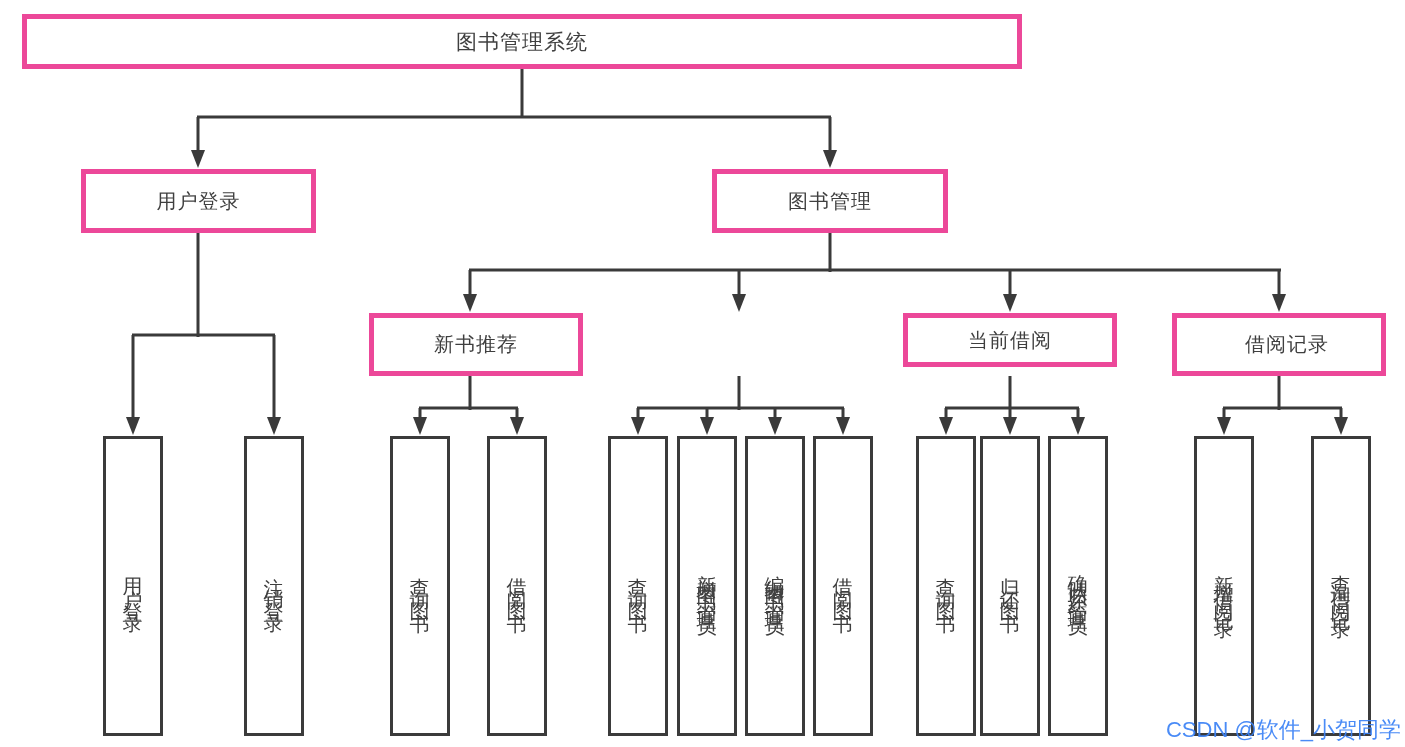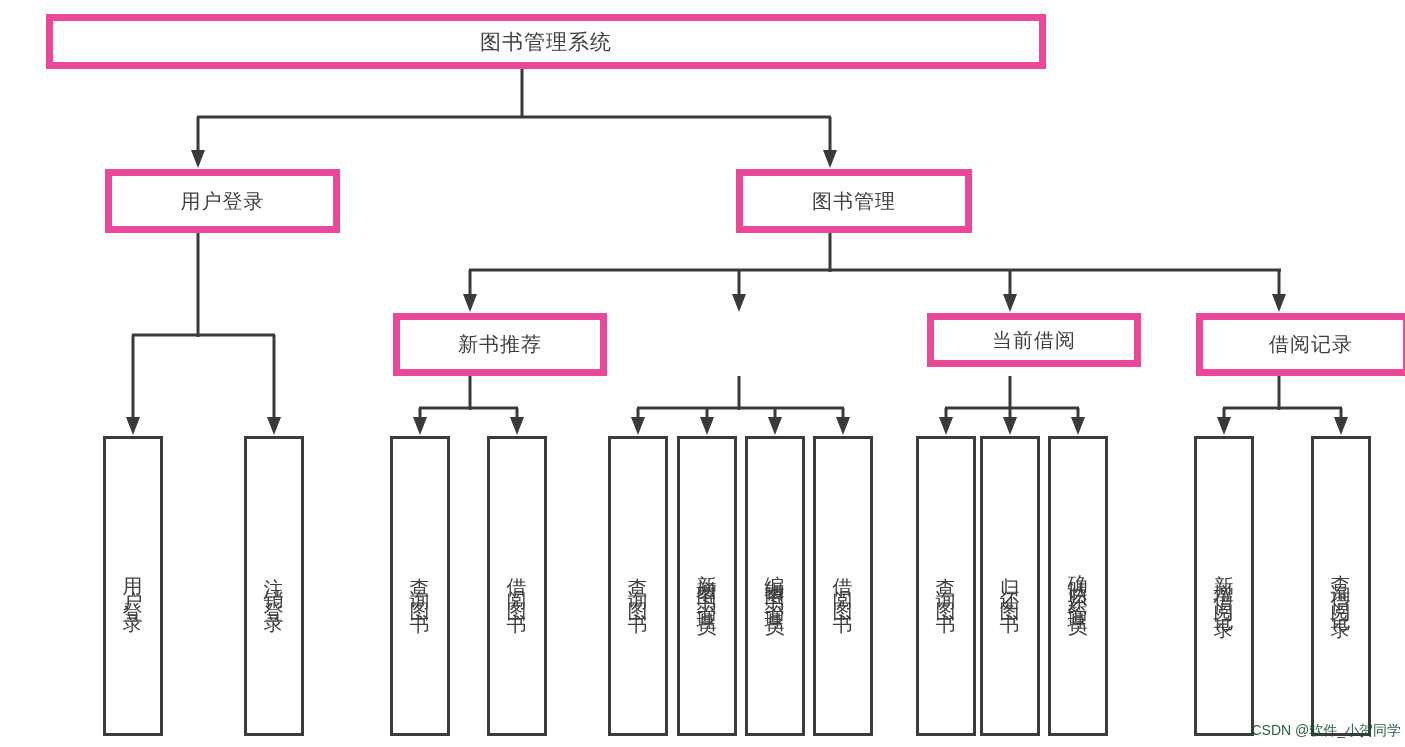--- a/index.html
+++ b/index.html
@@ -7,25 +7,24 @@
     position:relative;
     width:1405px;height:747px;
     background:#ffffff;
     font-family:"Liberation Sans", sans-serif;
     overflow:hidden;
   }
   #connectors{position:absolute;left:0;top:0;z-index:1;}
   .hbox{
     position:absolute;
     box-sizing:border-box;
-    border:7px solid #ec4899;
+    border:5px solid #ec4899;
     background:#ffffff;
     display:flex;align-items:center;justify-content:center;
     z-index:2;
-    margin-left:24px;
   }
   .hbox span{
     color:#3f3f3f;
     font-size:20px;
     letter-spacing:1px;
     white-space:nowrap;
   }
   .root span{font-size:21px;}
   .vbox{
     position:absolute;
@@ -44,25 +43,24 @@
     line-height:1;
     letter-spacing:12px;
     white-space:nowrap;
   }
   .vbox.v6 span{letter-spacing:9px;}
   .vbox.v9 span{letter-spacing:6px;}
   .watermark{
     position:absolute;
     right:4px;top:715px;
     z-index:3;
-    color:#14532d;
+    color:#3b82f6;
     opacity:0.92;
-    font-size:14px;
+    font-size:22px;
     white-space:nowrap;
-    margin-top:7px;
   }
 </style>
 </head>
 <body>
 
 <div id="canvas">
 
   <svg id="connectors" width="1405" height="747" viewBox="0 0 1405 747">
     <g stroke="#3a3a3a" stroke-width="3" fill="none">
       <path d="M522 68 L522 118

